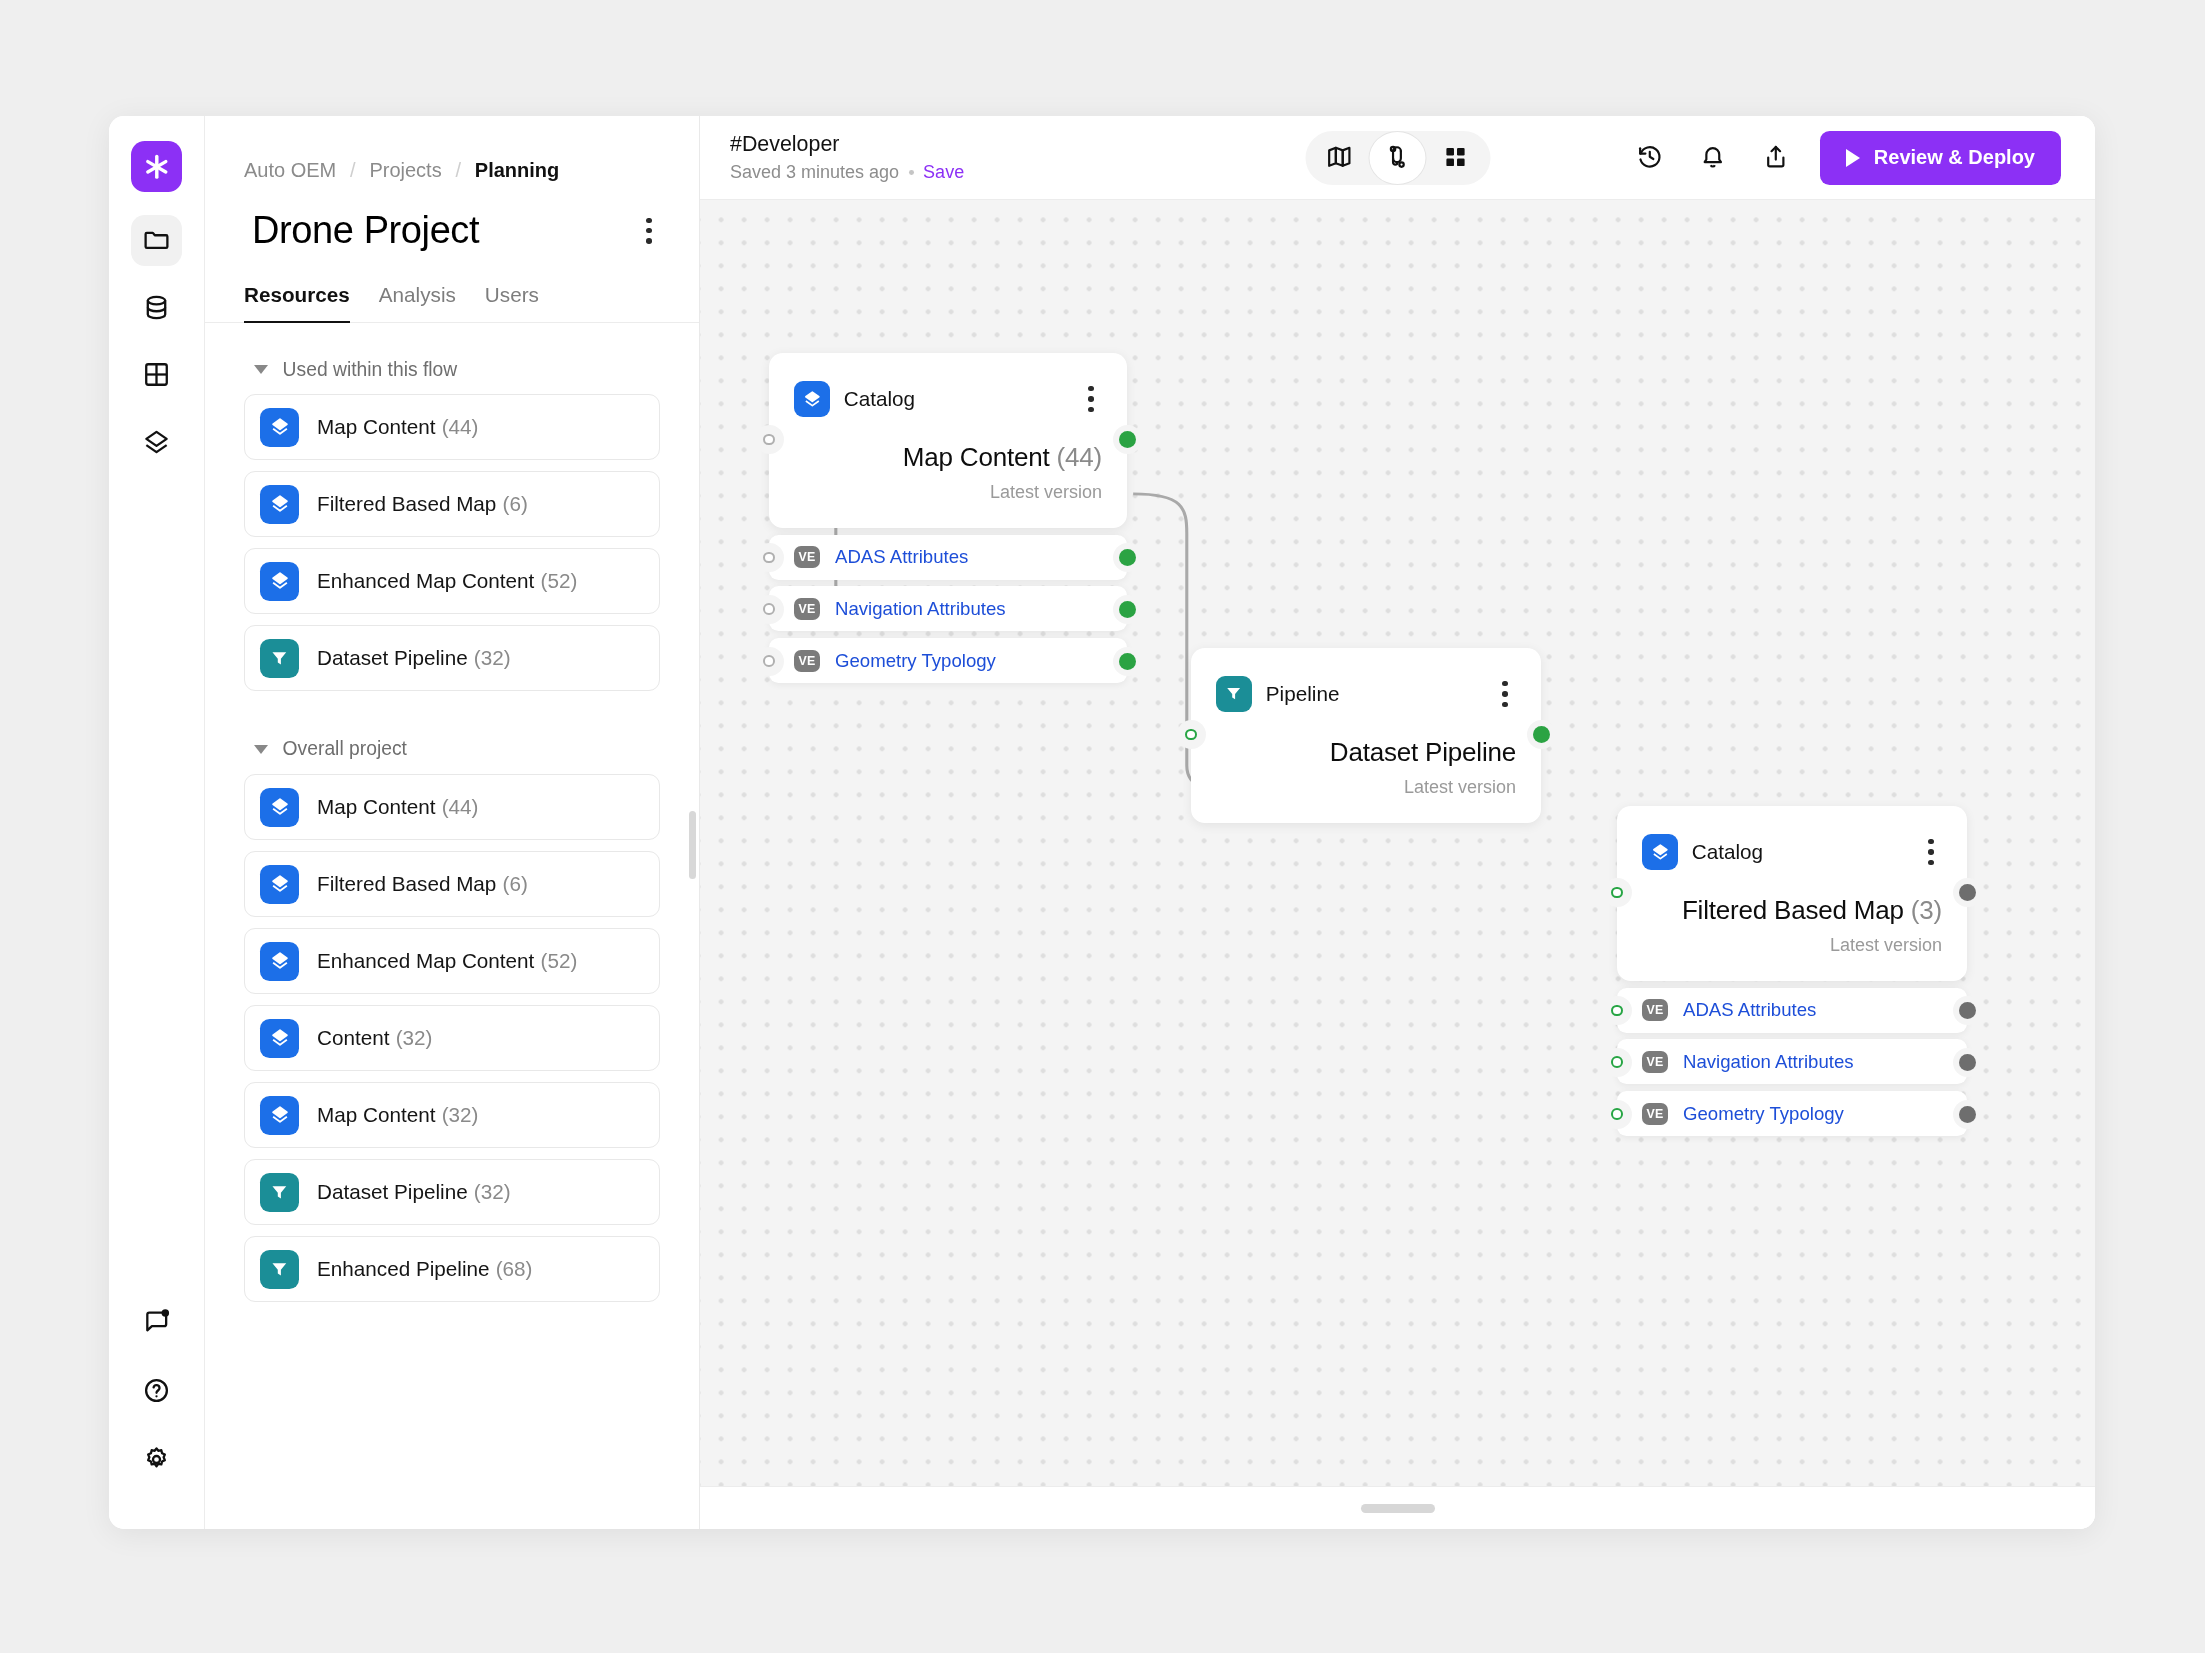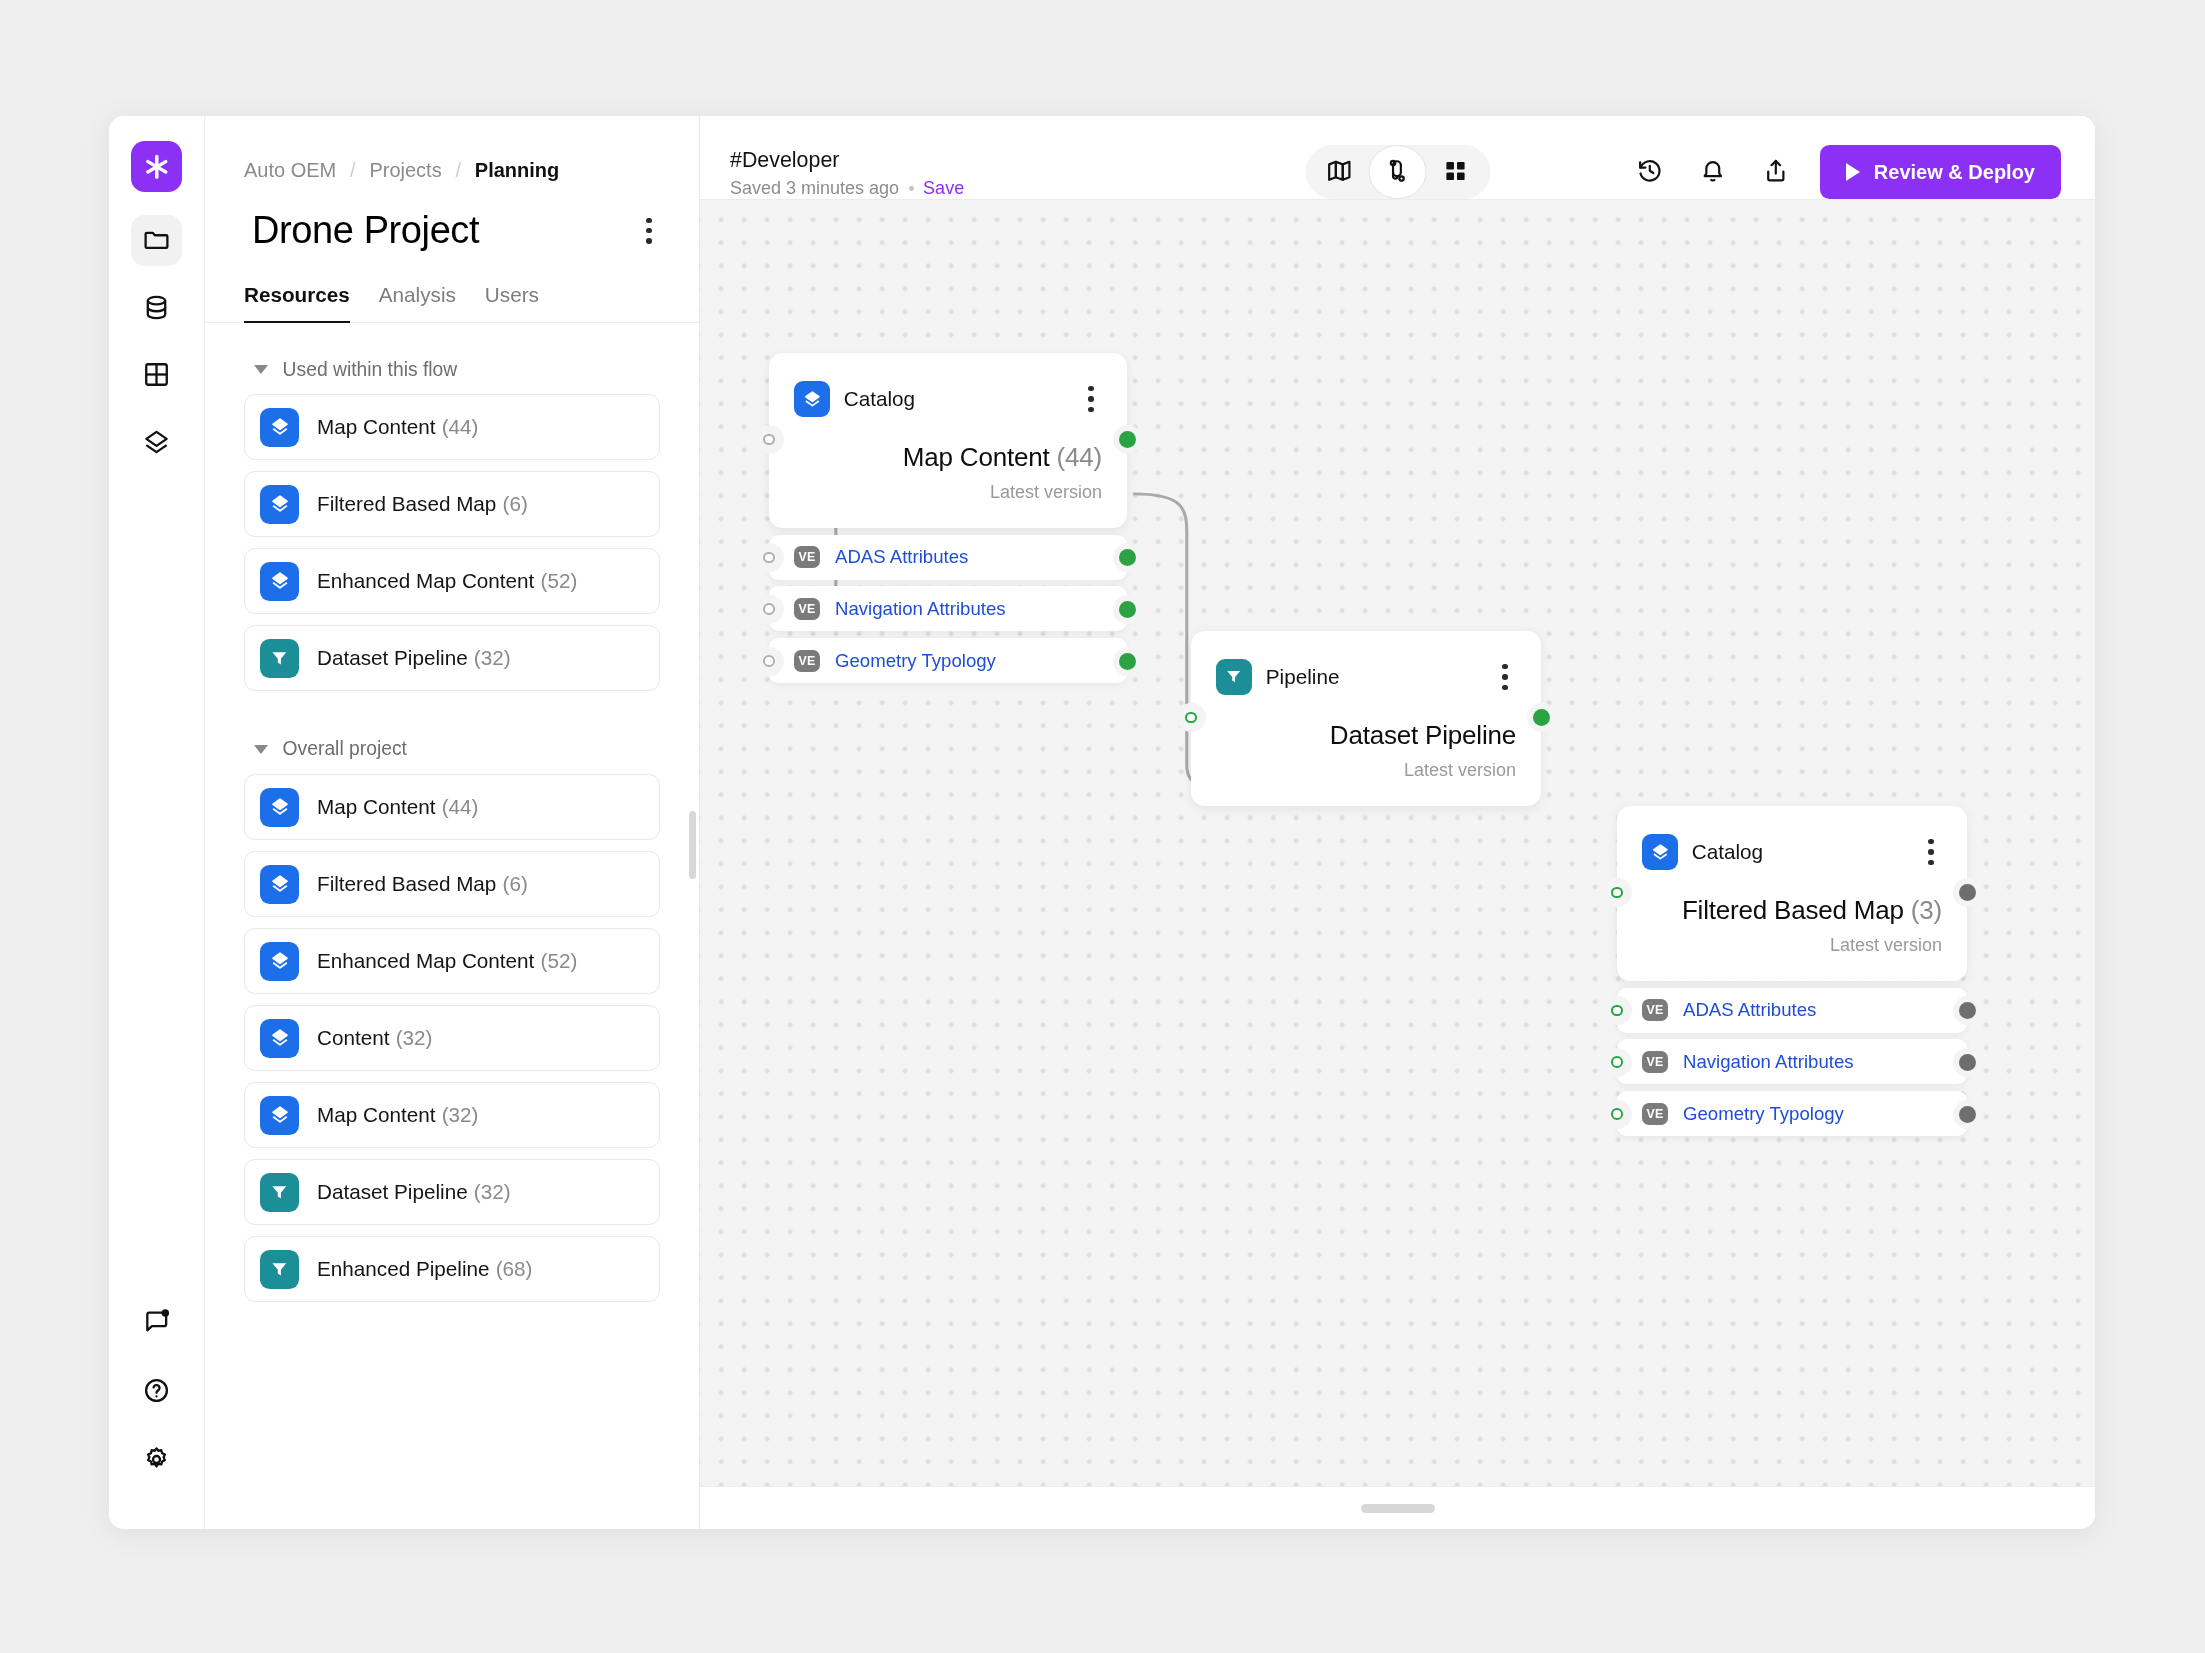--- a/index.html
+++ b/index.html
@@ -143,21 +143,21 @@
     flex: 1 1 auto;
     display: flex;
     flex-direction: column;
     background: #fff;
     position: relative;
     min-width: 0;
   }
   #toolbar {
     height: 84px;
     flex: 0 0 84px;
-    display: flex; align-items: flex-end;
+    display: flex; align-items: center;
     padding: 0 34px 0 30px;
     background: #fff;
     position: relative;
     border-bottom: 0.7px solid #ececec;
   }
   #flow-meta { display: flex; flex-direction: column; gap: 4.8px; }
   #flow-name { font-size: 21.4px; color: #121212; }
   #flow-save-row { display: flex; align-items: center; gap: 9.6px; font-size: 18px; color: #8d8d8d; }
   #flow-save-row .dot { width: 4.8px; height: 4.8px; border-radius: 50%; background: #c5c5c5; display: block; }
   #flow-save-link { color: #8C30F5; cursor: pointer; }
@@ -660,21 +660,21 @@
           <span class="attr-label">Geometry Typology</span>
           <div class="port in hollow-gray" style="top:8.3px;">
               <i></i>
             </div>
           <div class="port out solid-green" style="top:8.3px;">
               <i></i>
             </div>
         </div>
       </div>
 
-      <div class="node" style="left:491px; top:431px; width:350px;">
+      <div class="node" style="left:491px; top:448px; width:350px;">
         <div class="node-card">
           <div class="node-head">
             <div class="node-head-left">
               <span class="node-type-icon pipeline">
                 <svg width="19.3" height="19.3" viewBox="0 0 24 24" fill="#fff">
                     <path d="M4 5h16l-6.2 7.4V19l-3.6-2.1v-4.5z"></path>
                   </svg>
               </span>
               <span class="node-type">Pipeline</span>
             </div>

